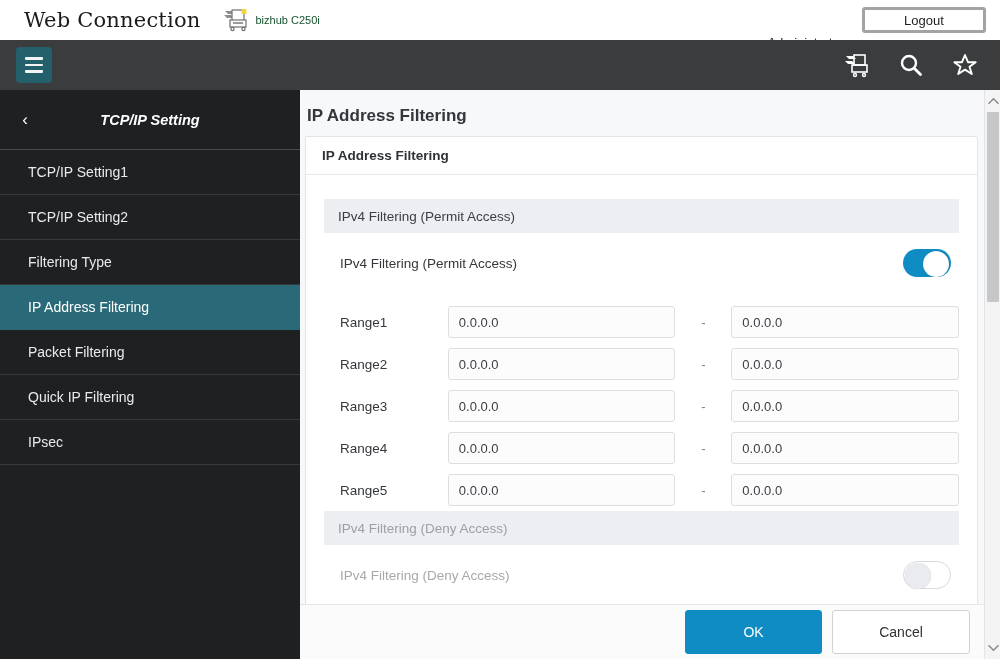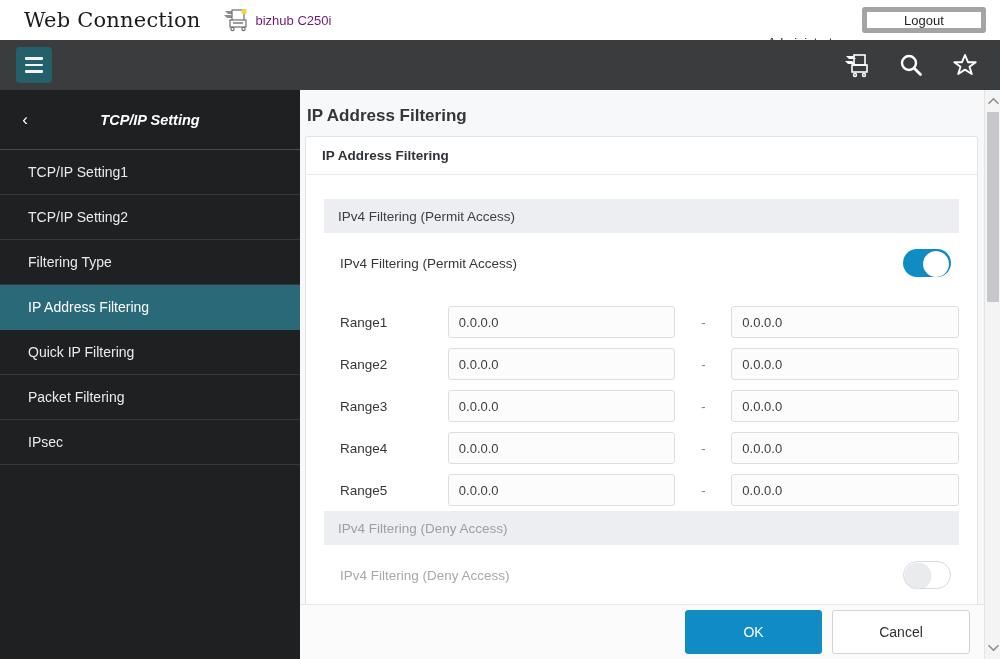--- a/index.html
+++ b/index.html
@@ -21,27 +21,27 @@
     font-size: 21px;
     font-family: "DejaVu Serif", serif;
     font-weight: 400;
     color: #1b1b1b;
     letter-spacing: 0.2px;
   }
   .device-chip {
     margin-left: 22px; display: flex; align-items: center; gap: 7px;
   }
   .printer-ico { width: 26px; height: 24px; display:block; }
-  .device-name { font-size: 13px; color: #701a75; text-align: right; }
+  .device-name { font-size: 11px; color: #14532d; text-align: right; }
   .brand-right {
     margin-left: auto; display: flex; align-items: center; gap: 18px; padding-right: 14px;
   }
   .admin-label { font-size: 13px; color: #1f1f1f; margin-top: 45px; }
   .logout-btn {
-    width: 124px; height: 26px; border: 5px solid #a3a3a3; border-radius: 3px;
+    width: 124px; height: 26px; border: 3px solid #a3a3a3; border-radius: 3px;
     background: #ffffff; font-size: 13px; color: #1f1f1f;
     display: flex; align-items: center; justify-content: center; cursor: pointer;
   }
 
   
   .navbar {
     position: absolute; left: 0; top: 40px; width: 1000px; height: 50px;
     background: #3b3c3d;
     display: flex; align-items: center;
   }
@@ -227,24 +227,24 @@
   <div class="sb-item">
     <span>TCP/IP Setting2</span>
   </div>
   <div class="sb-item">
     <span>Filtering Type</span>
   </div>
   <div class="sb-item active">
     <span>IP Address Filtering</span>
   </div>
   <div class="sb-item">
+    <span>Packet Filtering</span>
+  </div>
+  <div class="sb-item">
     <span>Quick IP Filtering</span>
-  </div>
-  <div class="sb-item">
-    <span>Packet Filtering</span>
   </div>
   <div class="sb-item">
     <span>IPsec</span>
   </div>
 </div>
 
 <div class="content">
   <div class="page-title">IP Address Filtering</div>
 
   <div class="card">

